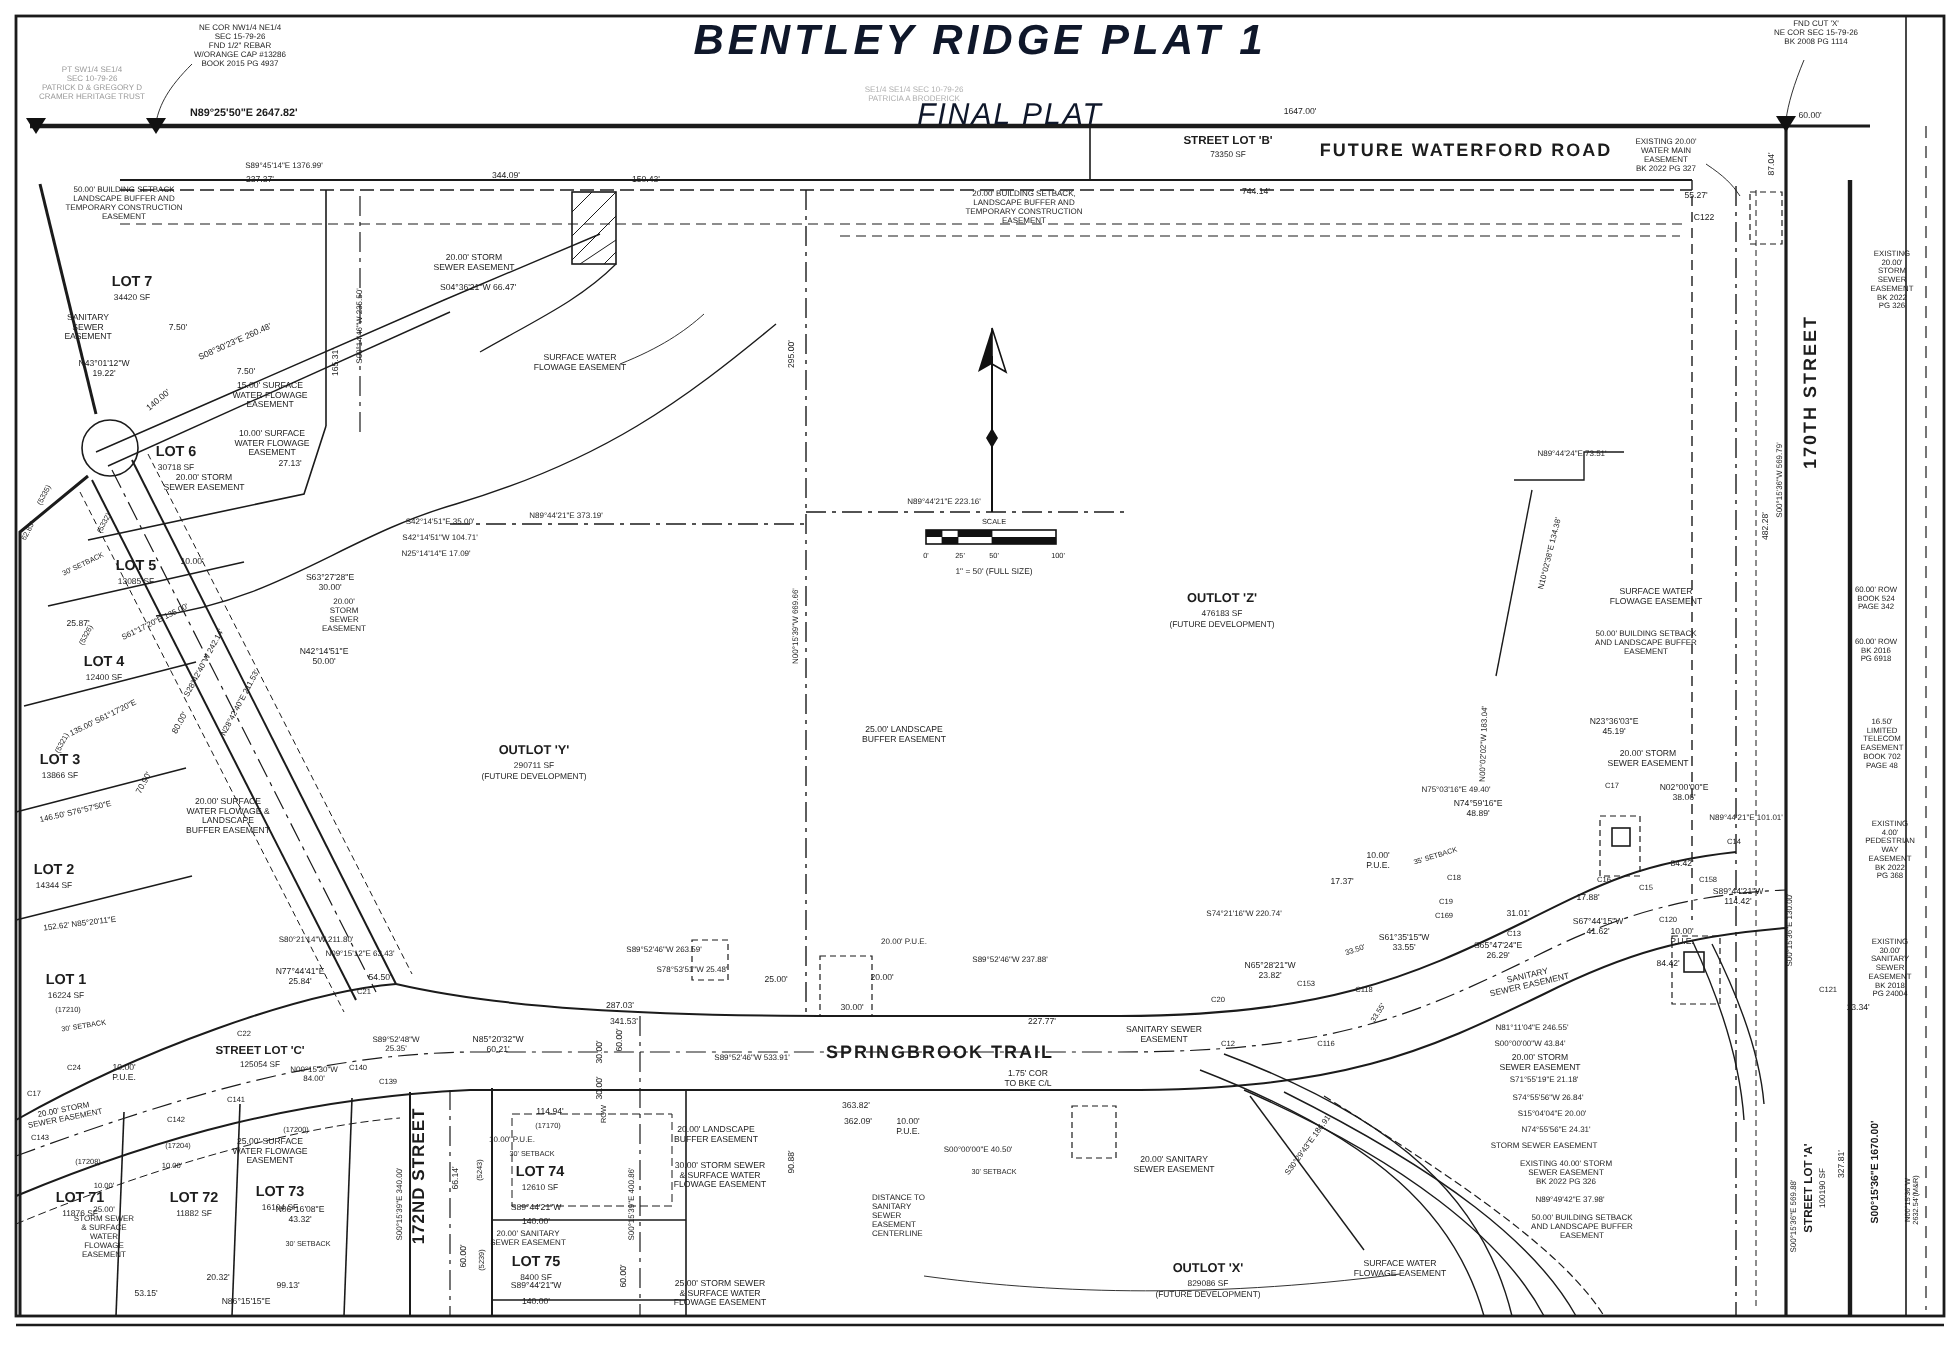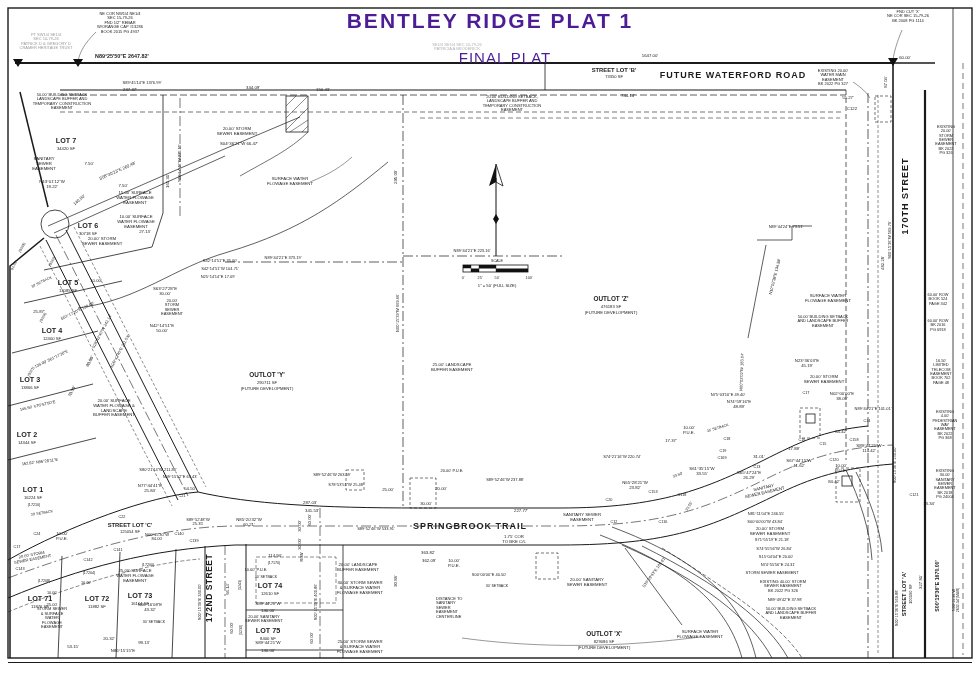--- a/index.html
+++ b/index.html
@@ -1,21 +1,21 @@
 <!DOCTYPE html>
 <html><head>
 <meta charset="utf-8">
 <style>
   html,body{margin:0;padding:0;background:#ffffff;}
   .sheet{
     position:relative;width:980px;height:674px;background:#ffffff;
     font-family:"Liberation Sans", sans-serif;overflow:hidden;
   }
   .sheet svg{position:absolute;left:0;top:0;}
-  .titleblock{position:absolute;left:0;top:9px;width:100%;text-align:center;z-index:4;color:#4c1d95;}
+  .titleblock{position:absolute;left:0;top:9px;width:100%;text-align:center;z-index:4;color:#0f172a;font-style:italic;}
   .titleblock .t1{font-size:21px;font-weight:bold;letter-spacing:2px;}
   .titleblock .t2{font-size:15px;letter-spacing:1px;margin-top:16px;padding-left:30px;}
   text{font-family:"Liberation Sans", sans-serif;}
 </style>
 </head>
 <body>
 
 <div class="sheet">
 
   <div class="titleblock">

